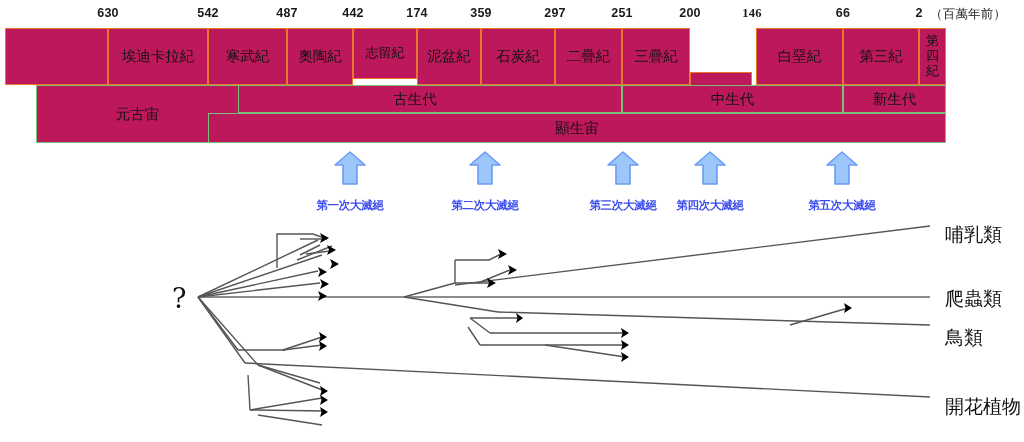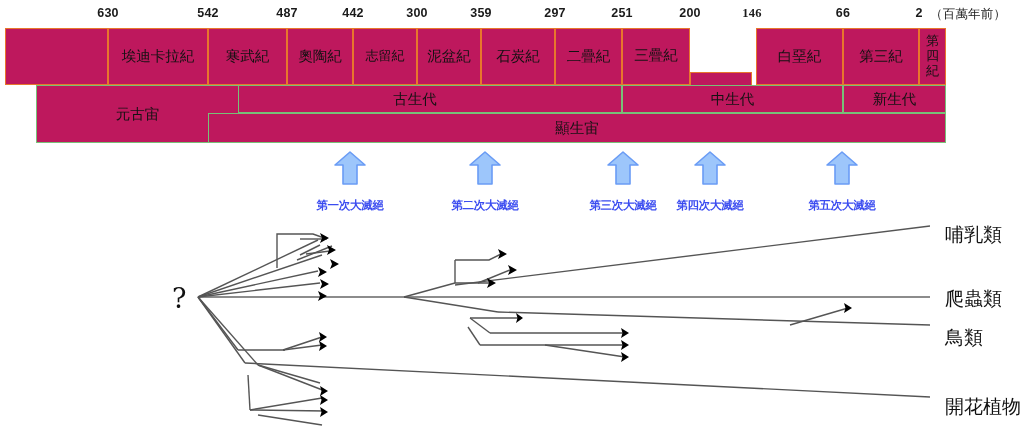--- a/index.html
+++ b/index.html
@@ -120,41 +120,41 @@
 </head>
 <body>
 
 <div id="stage">
 
   <div class="axis-row" id="axis-row">
       <div class="tick" style="left: 108px;">630</div>
       <div class="tick" style="left: 208px;">542</div>
       <div class="tick" style="left: 287px;">487</div>
       <div class="tick" style="left: 353px;">442</div>
-      <div class="tick" style="left: 417px;">300</div>
+      <div class="tick" style="left: 417px;">174</div>
       <div class="tick" style="left: 481px;">359</div>
       <div class="tick" style="left: 555px;">297</div>
       <div class="tick" style="left: 622px;">251</div>
       <div class="tick" style="left: 690px;">200</div>
       <div class="tick" style="left: 752px; font-family: Liberation Serif, serif;">146</div>
       <div class="tick" style="left: 843px;">66</div>
       <div class="tick" style="left: 919px;">2</div>
       <div class="tick units" style="left: 930px;">（百萬年前）</div>
     </div>
 
   <div class="ts-table" id="ts-table">
       <div class="band band-period" style="left: 0px; top: 0px; width: 103px; height: 57px;"></div>
       <div class="band band-period" style="left: 103px; top: 0px; width: 100px; height: 57px;">埃迪卡拉紀</div>
       <div class="band band-period" style="left: 203px; top: 0px; width: 79px; height: 57px;">寒武紀</div>
       <div class="band band-period" style="left: 282px; top: 0px; width: 66px; height: 57px;">奧陶紀</div>
-      <div class="band band-period band-narrow" style="left: 348px; top: 0px; width: 64px; height: 57px; font-family: Liberation Serif, serif;">志留紀</div>
+      <div class="band band-period band-narrow" style="left: 348px; top: 0px; width: 64px; height: 51px; font-family: Liberation Serif, serif;">志留紀</div>
       <div class="band band-period" style="left: 412px; top: 0px; width: 64px; height: 57px;">泥盆紀</div>
       <div class="band band-period" style="left: 476px; top: 0px; width: 74px; height: 57px;">石炭紀</div>
       <div class="band band-period" style="left: 550px; top: 0px; width: 67px; height: 57px;">二疊紀</div>
-      <div class="band band-period" style="left: 617px; top: 0px; width: 68px; height: 57px; font-family: Liberation Mono, monospace;">三疊紀</div>
+      <div class="band band-period" style="left: 617px; top: 0px; width: 68px; height: 57px;">三疊紀</div>
       <div class="band band-period" style="left: 685px; top: 0px; width: 62px; height: 57px; margin-top: 44px;">侏儸紀</div>
       <div class="band band-period" style="left: 751px; top: 0px; width: 87px; height: 57px;">白堊紀</div>
       <div class="band band-period" style="left: 838px; top: 0px; width: 76px; height: 57px;">第三紀</div>
       <div class="band band-period band-narrow" style="left: 914px; top: 0px; width: 27px; height: 57px;">第四紀</div>
       <div class="band band-era" style="left: 203px; top: 57px; width: 414px; height: 28px;">古生代</div>
       <div class="band band-era" style="left: 617px; top: 57px; width: 221px; height: 28px;">中生代</div>
       <div class="band band-era" style="left: 838px; top: 57px; width: 103px; height: 28px;">新生代</div>
       <div class="band band-eon" style="left: 0px; top: 57px; width: 203px; height: 58px; margin-left: 31px;">元古宙</div>
       <div class="band band-eon" style="left: 203px; top: 85px; width: 738px; height: 30px;">顯生宙</div>
     </div>

